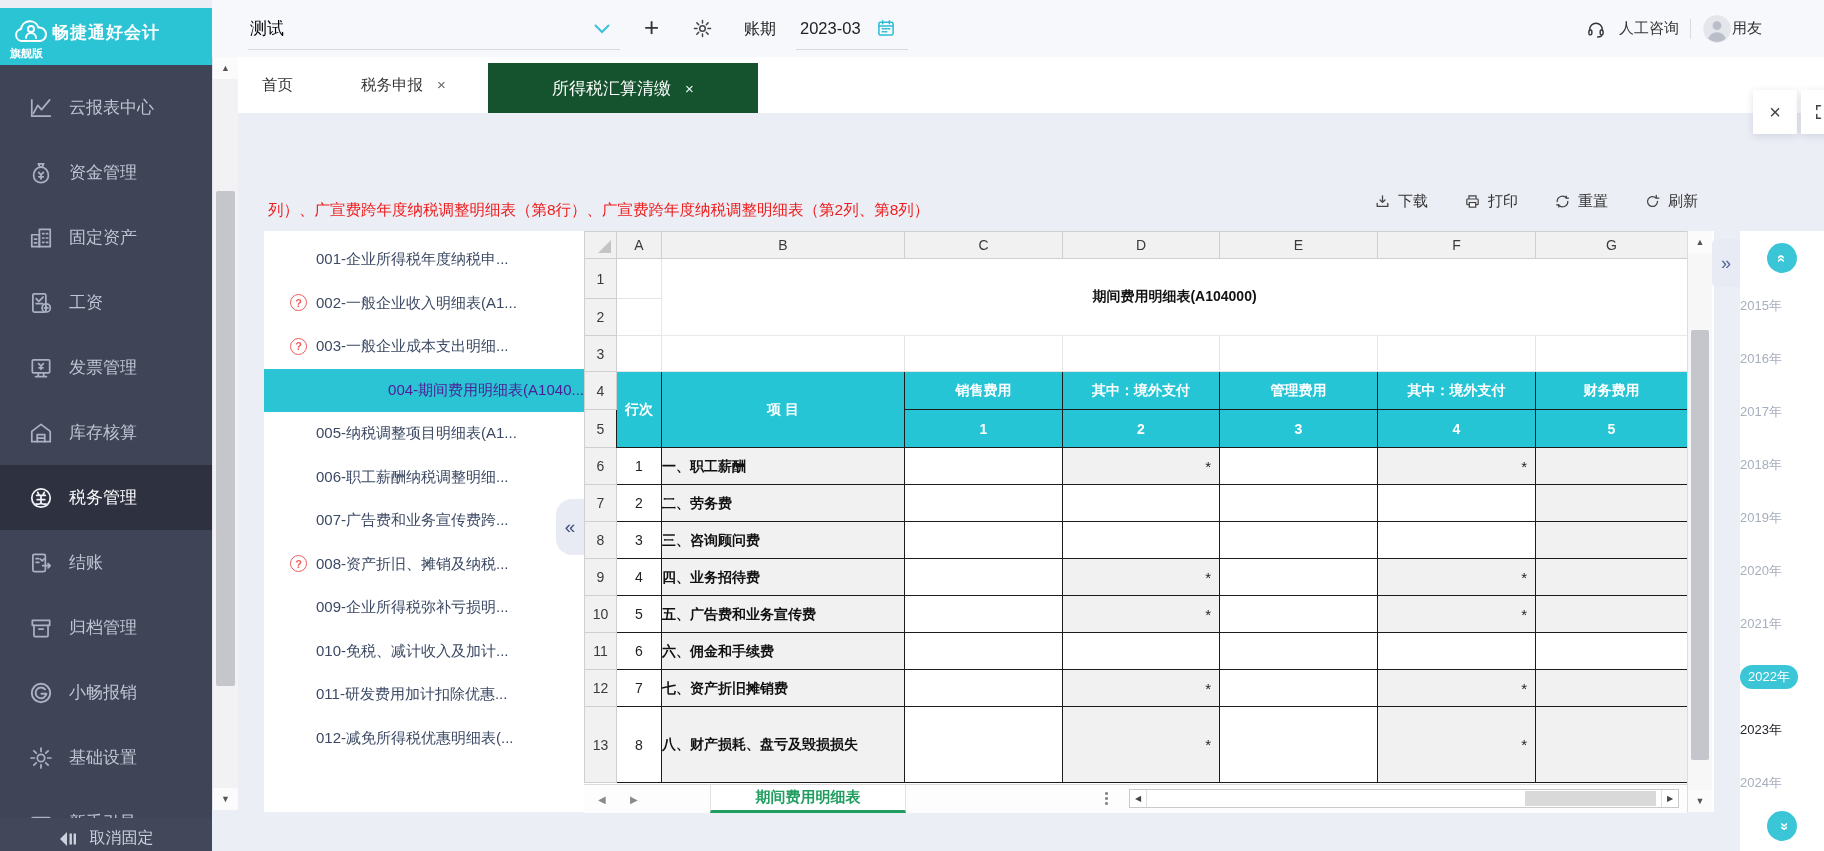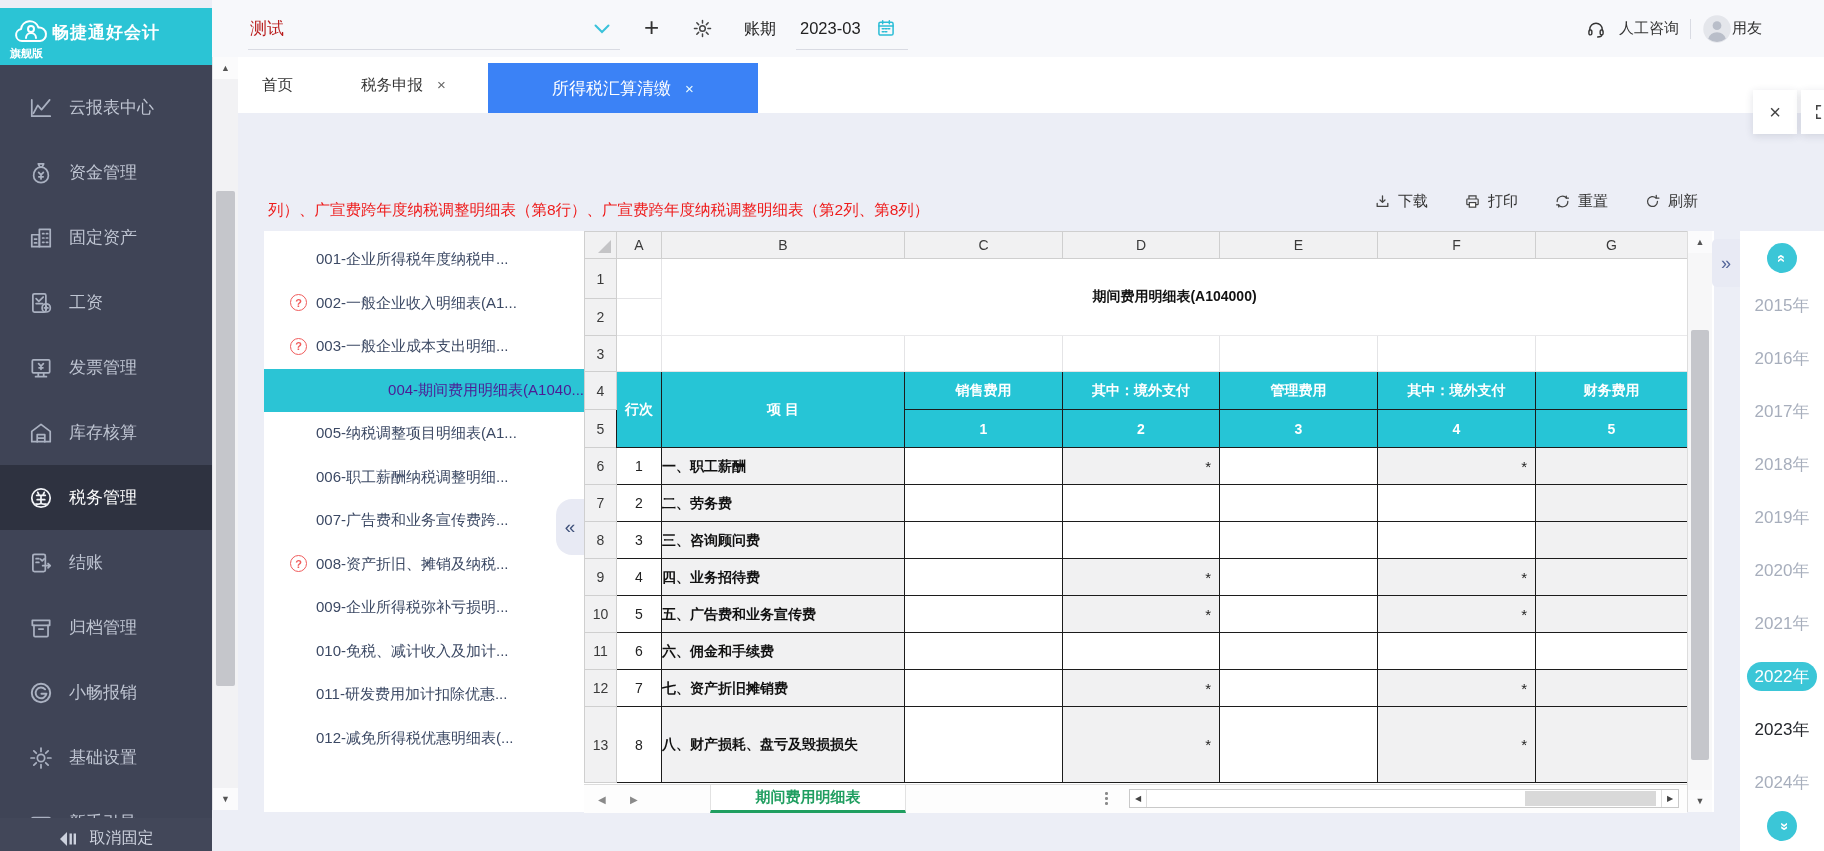--- a/index.html
+++ b/index.html
@@ -25,40 +25,40 @@
   
   .sscroll{position:absolute;left:212px;top:57px;width:25px;height:753px;background:#f2f2f4;border-left:1px solid #e4e4e8;z-index:2;}
   .sbtn{position:absolute;left:0;width:25px;height:22px;background:#fbfbfc;color:#555;font-size:9px;
         display:flex;align-items:center;justify-content:center;cursor:pointer;}
   .sbtn.up{top:0;} .sbtn.down{bottom:0;}
   .sthumb{position:absolute;left:3px;width:19px;background:#c5c6cb;border-radius:2px;}
   .sscroll .sthumb{top:134px;height:495px;}
 
   
   .topbar{position:absolute;left:212px;top:0;width:1612px;height:57px;background:#f7f8fb;z-index:1;}
-  .acct{position:absolute;left:38px;top:0;height:57px;line-height:57px;font-size:17px;color:#b91c1c;cursor:pointer;}
+  .acct{position:absolute;left:38px;top:0;height:57px;line-height:57px;font-size:17px;color:#000000;cursor:pointer;}
   .acct-chevron{position:absolute;left:382px;top:24px;cursor:pointer;}
   .tb-underline1{position:absolute;left:36px;top:49px;width:372px;height:1px;background:#d9dbe3;}
   .tb-plus{position:absolute;left:432px;top:0;height:57px;line-height:55px;font-size:26px;color:#333;cursor:pointer;}
   .tb-gear{position:absolute;left:480px;top:18px;color:#444;cursor:pointer;}
   .tb-period-label{position:absolute;left:532px;top:0;height:57px;line-height:57px;font-size:16px;color:#222;}
   .tb-period-value{position:absolute;left:588px;top:0;height:57px;line-height:57px;font-size:16.5px;color:#222;cursor:pointer;}
   .tb-cal{position:absolute;left:664px;top:18px;color:#2bbdd6;cursor:pointer;}
   .tb-underline2{position:absolute;left:584px;top:49px;width:112px;height:1px;background:#d9dbe3;}
   .tb-right{position:absolute;right:62px;top:0;height:57px;display:flex;align-items:center;gap:11px;}
   .tb-consult{display:flex;align-items:center;gap:13px;font-size:15px;color:#333;cursor:pointer;}
   .tb-divider{width:1px;height:20px;background:#d9dbe3;}
   .tb-user{display:flex;align-items:center;font-size:15px;color:#333;cursor:pointer;}
 
   
   .tabbar{position:absolute;left:212px;top:57px;width:1612px;height:56px;background:#fff;}
   .tab-home{position:absolute;left:50px;top:0;height:56px;line-height:56px;font-size:15.5px;color:#333;cursor:pointer;}
   .tab-plain{position:absolute;left:149px;top:0;height:56px;line-height:56px;font-size:15.5px;color:#333;cursor:pointer;display:flex;gap:14px;align-items:center;}
   .tab-plain .tclose{color:#666;font-size:15px;}
-  .tab-active{position:absolute;left:276px;top:6px;height:50px;width:270px;background:#3b82f6;color:#fff;
+  .tab-active{position:absolute;left:276px;top:6px;height:50px;width:270px;background:#14532d;color:#fff;
               display:flex;align-items:center;justify-content:center;gap:14px;font-size:17px;cursor:pointer;}
   .tab-active .tclose{color:#e9fbfd;font-size:15px;}
 
   
   .winbtn{position:absolute;top:90px;width:44px;height:44px;background:#fff;box-shadow:0 2px 8px rgba(40,50,80,.14);
           display:flex;align-items:center;justify-content:center;z-index:5;cursor:pointer;color:#444;}
   .winbtn.close{left:1753px;font-size:20px;}
   .winbtn.fullscreen{left:1801px;}
 
   
@@ -122,21 +122,21 @@
   .expand-handle{position:absolute;left:1500px;top:126px;width:28px;height:48px;background:#e8eaf4;border-radius:5px 0 0 5px;
                  color:#55679a;font-size:18px;display:flex;align-items:center;justify-content:center;cursor:pointer;}
   .yearrail{position:absolute;left:1528px;top:118px;width:84px;height:620px;background:#fff;
             display:flex;flex-direction:column;align-items:center;padding-top:12px;box-sizing:border-box;}
   .ycirc{width:30px;height:30px;border-radius:50%;background:#3bc6d7;color:#fff;display:flex;align-items:center;justify-content:center;cursor:pointer;flex:none;}
   .ycirc span{display:block;font-size:15px;font-weight:bold;line-height:1;}
   .ycirc.up span{transform:rotate(90deg);}
   .ycirc.down span{transform:rotate(-90deg);}
   .ycirc.down{margin-top:2px;}
   .ylist{list-style:none;margin:6px 0 0 0;padding:0;width:100%;}
-  .ylist li{height:53px;display:flex;align-items:center;justify-content:center;font-size:17px;color:#a7aebc;cursor:pointer;}
+  .ylist li{height:53px;display:flex;align-items:center;justify-content:flex-start;font-size:13px;color:#a7aebc;cursor:pointer;}
   .ylist li.current{color:#23262b;}
   .ylist li.active span{background:#3bc6d7;color:#fff;border-radius:15px;padding:3px 8px;}
 </style>
 </head>
 <body>
 
 <div class="app">
 
   <aside class="sidebar">
     <div class="logo">

